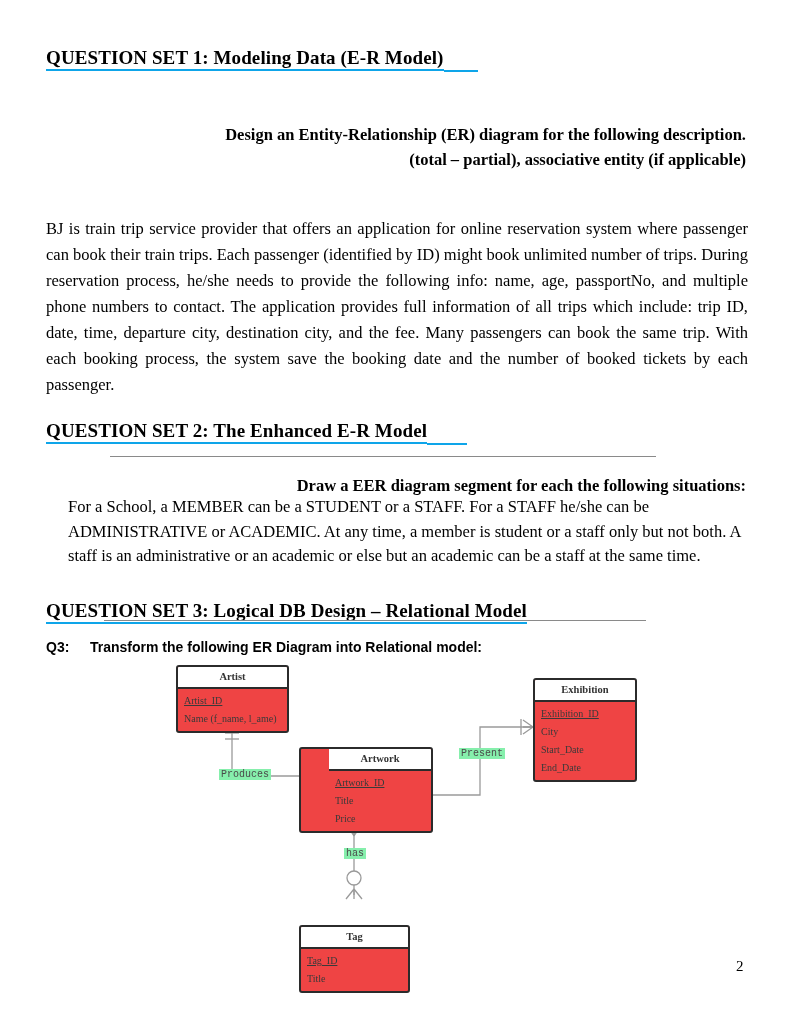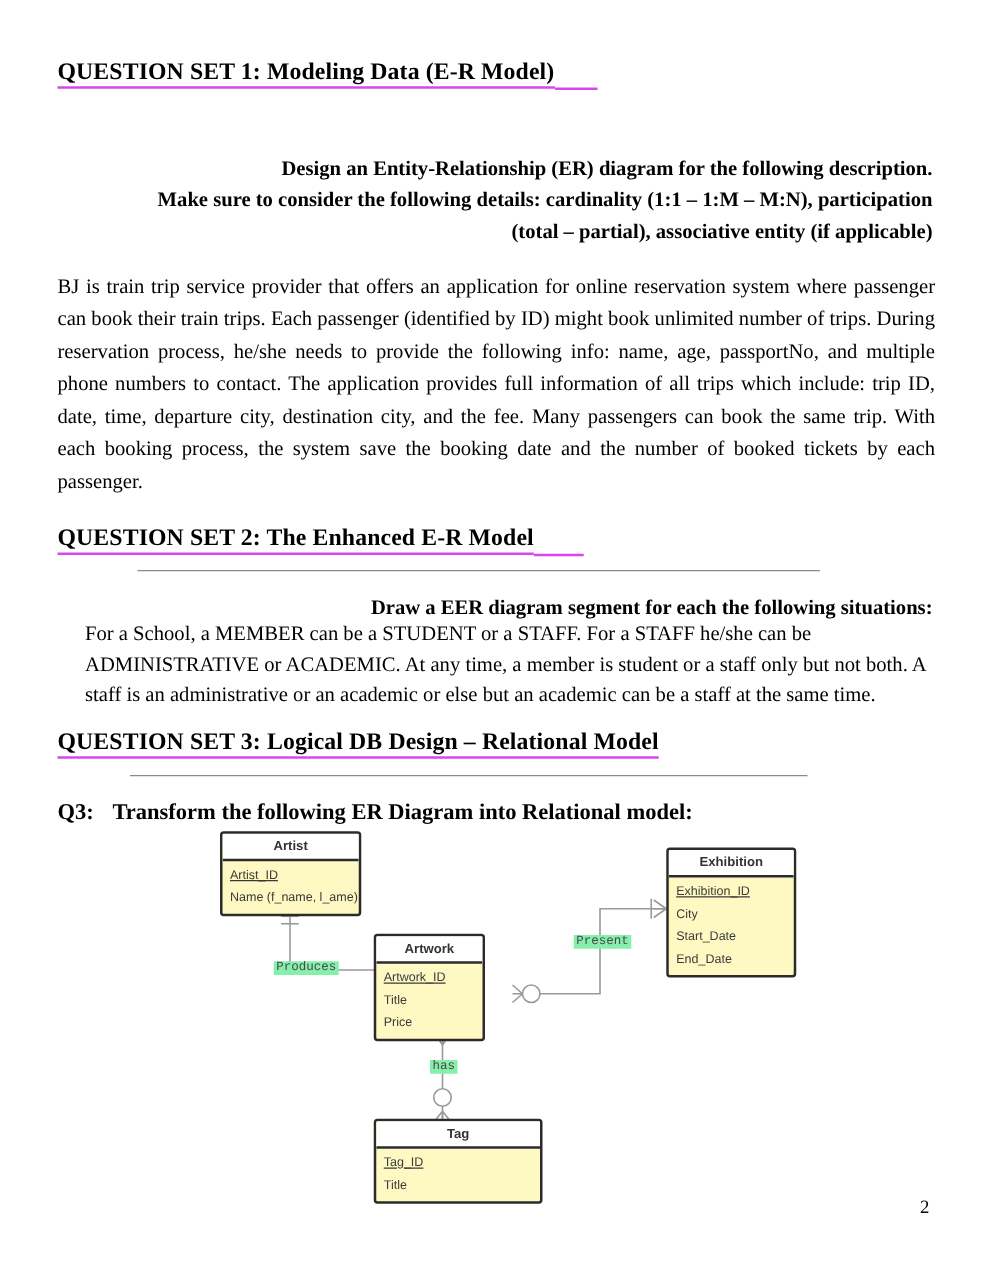--- a/index.html
+++ b/index.html
@@ -25,21 +25,21 @@
   
   .section-heading {
     position: absolute;
     font-family: "Liberation Serif", serif;
     font-weight: bold;
     font-size: 19px;
     letter-spacing: 0.1px;
     white-space: nowrap;
   }
   .section-heading .txt {
-    border-bottom: 2px solid #d946ef;
+    border-bottom: 2px solid #0ea5e9;
     padding-bottom: 1px;
   }
   .heading-rule {
     position: absolute;
     height: 0;
     border-top: 1px solid #8a8a8a;
   }
 
   
   .bold-block {
@@ -58,46 +58,46 @@
     text-align: justify;
   }
   .para-indent {
     position: absolute;
     font-family: "Liberation Serif", serif;
     font-size: 16.5px;
     line-height: 24.5px;
   }
   .q-label {
     position: absolute;
-    font-family: Liberation Serif, serif;
-    font-weight: bold;
-    font-size: 18px;
+    font-family: Liberation Sans, sans-serif;
+    font-weight: bold;
+    font-size: 14px;
   }
   .page-number {
     position: absolute;
     font-family: "Liberation Serif", serif;
     font-size: 15px;
   }
 
   
   .er-canvas {
     position: absolute;
     left: 0;
     top: 0;
     width: 791px;
     height: 1024px;
     pointer-events: none;
   }
   .entity {
     position: absolute;
     border: 2.2px solid #2b2b2b;
     border-radius: 3px;
-    background: #fef9c3;
+    background: #ef4444;
     box-sizing: border-box;
-    font-family: Liberation Sans, sans-serif;
+    font-family: Liberation Serif, serif;
     overflow: hidden;
   }
   .entity-header {
     text-align: center;
     font-size: 10.5px;
     font-weight: bold;
     color: #333333;
     padding: 4px 2px 4px 2px;
     border-bottom: 2.2px solid #2b2b2b;
     background: #ffffff;
@@ -130,37 +130,36 @@
 <body>
 
 <div class="page">
 
   <div class="section-heading" style="left:46px; top:47px;">
     <span class="txt">QUESTION SET 1: Modeling Data (E-R Model)</span><span class="txt" style="display:inline-block;width:34px;">&nbsp;</span>
   </div>
 
   <div class="bold-block" style="left:46px; top:122px; width:700px;">
     <div>Design an Entity-Relationship (ER) diagram for the following description.</div>
-    <div>Make sure to consider the following details: cardinality (1:1 – 1:M – M:N), participation</div>
     <div>(total – partial), associative entity (if applicable)</div>
   </div>
 
   <div class="para" style="left:46px; top:216px; width:702px;">BJ is train trip service provider that offers an application for online reservation system where passenger can book their train trips. Each passenger (identified by ID) might book unlimited number of trips. During reservation process, he/she needs to provide the following info: name, age, passportNo, and multiple phone numbers to contact. The application provides full information of all trips which include: trip ID, date, time, departure city, destination city, and the fee. Many passengers can book the same trip. With each booking process, the system save the booking date and the number of booked tickets by each passenger.</div>
 
   <div class="section-heading" style="left:46px; top:420px;">
     <span class="txt">QUESTION SET 2: The Enhanced E-R Model</span><span class="txt" style="display:inline-block;width:40px;">&nbsp;</span>
   </div>
 
   <div class="heading-rule" style="left:110px; top:456px; width:546px;"></div>
 
   <div class="bold-block" style="left:46px; top:473px; width:700px;">Draw a EER diagram segment for each the following situations:</div>
 
   <div class="para-indent" style="left:68px; top:495px; width:680px;">For a School, a MEMBER can be a STUDENT or a STAFF. For a STAFF he/she can be ADMINISTRATIVE or ACADEMIC.  At any time, a member is student or a staff only but not both. A staff is an administrative or an academic or else but an academic can be a staff at the same time.</div>
 
-  <div class="section-heading" style="left:46px; top:583px;">
+  <div class="section-heading" style="left:46px; top:600px;">
     <span class="txt">QUESTION SET 3: Logical DB Design – Relational Model</span>
   </div>
 
   <div class="heading-rule" style="left:104px; top:620px; width:542px;"></div>
 
   <div class="q-label" style="left:46px; top:639px;">Q3:</div>
   <div class="q-label" style="left:90px; top:639px;">Transform the following ER Diagram into Relational model:</div>
 
   <svg class="er-canvas" viewBox="0 0 791 1024" xmlns="http://www.w3.org/2000/svg">
     <g stroke="#9a9a9a" stroke-width="1.3" fill="none">
@@ -192,40 +191,40 @@
   </svg>
 
   <div class="entity" style="left:176px; top:665px; width:113px;">
     <div class="entity-header">Artist</div>
     <div class="entity-attrs">
       <div class="attr pk">Artist_ID</div>
       <div class="attr">Name (f_name, l_ame)</div>
     </div>
   </div>
 
-  <div class="entity" style="left:299px; top:747px; width:89px;">
+  <div class="entity" style="left:299px; top:747px; width:134px;padding-left:28px;">
     <div class="entity-header">Artwork</div>
     <div class="entity-attrs">
       <div class="attr pk">Artwork_ID</div>
       <div class="attr">Title</div>
       <div class="attr">Price</div>
     </div>
   </div>
 
   <div class="entity" style="left:533px; top:678px; width:104px;">
     <div class="entity-header">Exhibition</div>
     <div class="entity-attrs">
       <div class="attr pk">Exhibition_ID</div>
       <div class="attr">City</div>
       <div class="attr">Start_Date</div>
       <div class="attr">End_Date</div>
     </div>
   </div>
 
-  <div class="entity" style="left:299px; top:895px; width:135px;">
+  <div class="entity" style="left:299px; top:925px; width:111px;">
     <div class="entity-header">Tag</div>
     <div class="entity-attrs">
       <div class="attr pk">Tag_ID</div>
       <div class="attr">Title</div>
     </div>
   </div>
 
   <div class="rel-label" style="left:219px; top:769px;">Produces</div>
   <div class="rel-label" style="left:459px; top:748px;">Present</div>
   <div class="rel-label" style="left:344px; top:848px;">has</div>

